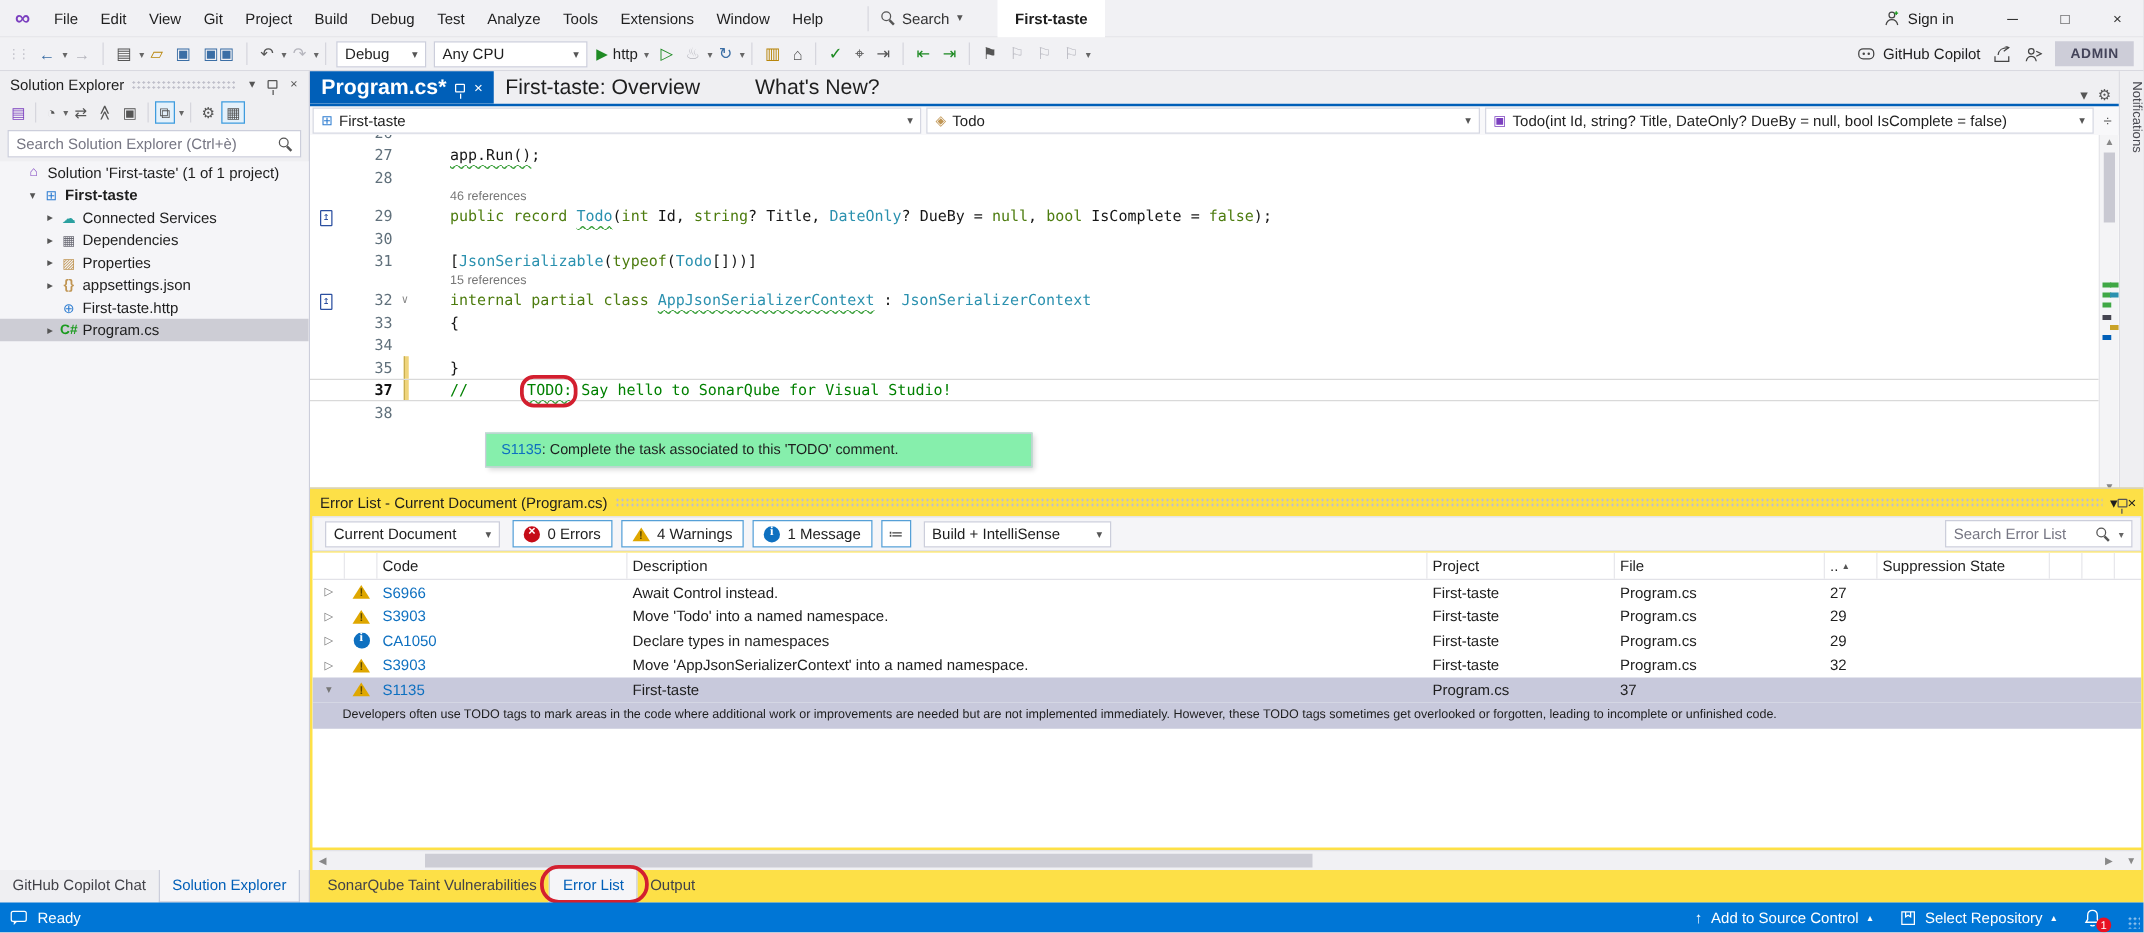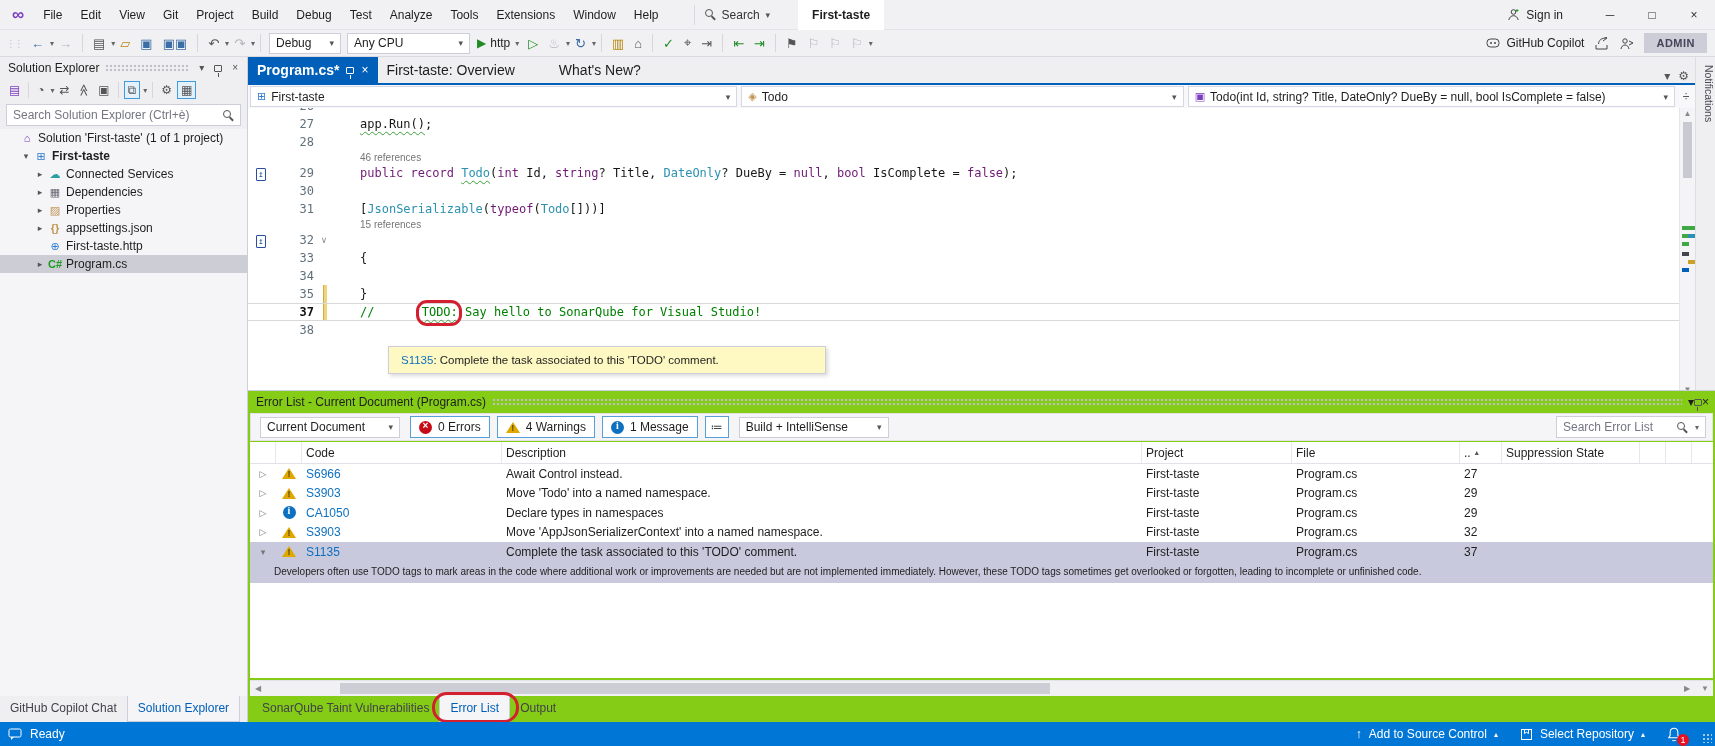--- a/index.html
+++ b/index.html
@@ -67,21 +67,21 @@
   .tool-tab.active { background:#F5F5F8; border:1px solid #CCCEDB; border-top:none; color:#005FB8; }
 
   
   .right-area { position:absolute; left:248px; top:57px; right:0; bottom:24px; background:#EFEFF2; }
   .notif-strip { position:absolute; right:0; top:0; width:20px; height:340px; background:#EFEFF2; border-left:1px solid #DDDDE3; color:#4a4a52; font-size:10.5px; writing-mode:vertical-rl; padding-top:8px; text-align:left; }
   .doc-tabs { position:absolute; left:0; top:0; right:20px; height:26px; display:flex; align-items:flex-end; }
   .doc-tab { height:26px; display:flex; align-items:center; padding:0 9px; gap:7px; color:#1e1e1e; }
   .doc-tab.active { background:#005FB8; color:#fff; }
   .doc-tab.active .pin-ico, .doc-tab.active .pin-ico::after { border-color:#fff; background-color:transparent; }
   .doc-tab.active .pin-ico::after { background:#fff; }
-  .doc-tab .tx { font-size:14px; }
+  .doc-tab .tx { font-size:17px; }
   .doc-tab.active .tx { font-weight:bold; }
   .doc-tab.offset { margin-left:26px; }
   .dt-right { margin-left:auto; display:flex; align-items:center; gap:8px; padding-right:6px; color:#555; }
   .navbar { position:absolute; left:0; top:26px; right:20px; height:25px; background:#F8F8FA; border-top:2px solid #005FB8; display:flex; align-items:center; }
   .nav-dd { flex:1; height:21px; margin:1px 2px; background:#fff; border:1px solid #D5D7E2; display:flex; align-items:center; padding:0 6px; gap:5px; white-space:nowrap; overflow:hidden; }
   .nav-dd .caret { margin-left:auto; font-size:9px; color:#555; }
   .nav-ico { font-size:11px; }
   .split-btn { width:18px; text-align:center; color:#555; font-size:12px; }
 
   
@@ -92,25 +92,25 @@
   .lens-row .pad { width:112px; flex:none; }
   .c-margin { width:26px; flex:none; text-align:center; }
   .mi { display:inline-block; font-size:9px; line-height:11px; color:#2B4FA0; border:1px solid #2B4FA0; padding:0 1px; border-radius:1px; }
   .c-num { width:40px; flex:none; text-align:right; color:#60707B; font-family:"DejaVu Sans Mono","Liberation Mono",monospace; }
   .code-row.current .c-num { color:#111; font-weight:bold; }
   .c-fold { width:20px; flex:none; text-align:center; position:relative; height:100%; }
   .foldchev { color:#888; font-size:9px; line-height:18px; }
   .changebar { position:absolute; left:9px; top:0; bottom:0; width:4px; background:#EFD47B; border-left:1px solid #C9AE4F; }
   .c-code { padding-left:26px; }
   .code-row.current { border-top:1px solid #D9D9D9; border-bottom:1px solid #D9D9D9; }
-  .seg-kw { color:#701a75; } .seg-ty { color:#2B91AF; } .seg-pl { color:#171717; } .seg-cm { color:#008000; }
+  .seg-kw { color:#4d7c0f; } .seg-ty { color:#2B91AF; } .seg-pl { color:#171717; } .seg-cm { color:#008000; }
   .sq { text-decoration:underline; text-decoration-style:wavy; text-decoration-color:#3CA03C; text-decoration-thickness:1px; text-underline-offset:3px; }
   .ring-todo { position:relative;margin-left:40px; }
   .ring-todo::after { content:""; position:absolute; left:-6px; right:-4px; top:-5px; bottom:-7px; border:3px solid #D31F2F; border-radius:11px; pointer-events:none; }
-  .tooltip { position:absolute; left:140px; top:238px; width:438px; height:28px; background:#fef9c3; border:1px solid #CCCEDB; box-shadow:2px 2px 4px rgba(0,0,0,0.15); display:flex; align-items:center; padding:0 12px; font-size:11.5px; color:#1e1e1e; }
+  .tooltip { position:absolute; left:140px; top:238px; width:438px; height:28px; background:#86efac; border:1px solid #CCCEDB; box-shadow:2px 2px 4px rgba(0,0,0,0.15); display:flex; align-items:center; padding:0 12px; font-size:11.5px; color:#1e1e1e; }
   .tooltip .rule { color:#0E70C0; }
   .v-scroll { position:absolute; right:0; top:0; bottom:0; width:16px; background:#F4F4F6; border-left:1px solid #E6E6EA; }
   .v-scroll .arr { position:absolute; left:0; right:0; text-align:center; font-size:8px; color:#888; }
   .v-scroll .thumb { position:absolute; left:3px; right:3px; top:14px; height:56px; background:#C9C9D2; }
   .mark { position:absolute; left:2px; width:7px; height:4px; }
   .mark.m2 { left:8px; }
 
   
   .ed-status { position:absolute; left:0; top:338px; right:20px; height:25px; background:#F1F1F4; border-top:1px solid #DDDDE3; display:flex; align-items:center; padding:0 6px; gap:4px; }
   .zoom-dd { width:62px; }
@@ -118,21 +118,21 @@
   .sev { width:14px; height:13px; position:relative; display:inline-block; flex:none; }
   .sev-error { background:#C50B17; border-radius:50%; width:13px; height:13px; }
   .sev-error::after { content:"×"; position:absolute; left:0; right:0; top:-1px; text-align:center; color:#fff; font-size:10px; font-weight:bold; }
   .sev-warning::before { content:""; position:absolute; left:0; top:1px; border-left:7px solid transparent; border-right:7px solid transparent; border-bottom:11px solid #DFA700; }
   .sev-warning::after { content:"!"; position:absolute; left:0; right:0; top:2px; text-align:center; font-size:9px; font-weight:bold; color:#5d4a00; }
   .sev-info { background:#0E70C0; border-radius:50%; width:13px; height:13px; }
   .sev-info::after { content:"i"; position:absolute; left:0; right:0; top:-1px; text-align:center; color:#fff; font-size:10px; font-weight:bold; font-family:"Liberation Serif",serif; }
   .ed-right { margin-left:auto; display:flex; gap:26px; padding-right:12px; color:#333; }
 
   
-  .error-panel { position:absolute; left:248px; top:390px; right:0; bottom:24px; background:#84cc16; border-top:1px solid #CCCEDB; }
+  .error-panel { position:absolute; left:248px; top:390px; right:0; bottom:24px; background:#fde047; border-top:1px solid #CCCEDB; }
   .ep-title { height:21px; display:flex; align-items:center; padding:0 6px 0 8px; }
   .ep-filter { margin:1px 2px; background:#F5F5F8; border:1px solid #E2E2E8; height:28px; display:flex; align-items:center; padding:0 6px; gap:7px; }
   .filter-btn { display:flex; align-items:center; gap:6px; border:1px solid #56A0D7; background:#fff; height:22px; padding:0 8px; }
   .icon-btn { border:1px solid #56A0D7; background:#fff; height:22px; width:24px; display:flex; align-items:center; justify-content:center; color:#444; }
   .search-box { margin-left:auto; width:150px; background:#fff; border:1px solid #CCCEDB; height:22px; display:flex; align-items:center; padding:0 6px; gap:6px; color:#767683; }
   .search-box .ph { flex:1; white-space:nowrap; overflow:hidden; }
   .etable { position:absolute; left:2px; right:2px; top:51px; bottom:44px; background:#fff; overflow:hidden; }
   .egrid { display:grid; grid-template-columns:26px 26px 200px 640px 150px 168px 42px 138px 26px 26px; align-items:center; }
   .ehead { height:22px; border-bottom:1px solid #E2E2E8; color:#1e1e1e; }
   .ehead > span { padding:0 4px; border-right:1px solid #E8E8EC; height:100%; display:flex; align-items:center; gap:4px; }
@@ -402,21 +402,21 @@
     <div class="code-area">
       <div class="code-scroll">
           <div class="code-row"><span class="c-margin"></span><span class="c-num">26</span><span class="c-fold"></span><span class="c-code"></span></div>
           <div class="code-row"><span class="c-margin"></span><span class="c-num">27</span><span class="c-fold"></span><span class="c-code"><span class="seg-pl sq">app.Run()</span><span class="seg-pl">;</span></span></div>
           <div class="code-row"><span class="c-margin"></span><span class="c-num">28</span><span class="c-fold"></span><span class="c-code"></span></div>
           <div class="lens-row"><span class="pad"></span><span>46 references</span></div>
           <div class="code-row"><span class="c-margin"><span class="mi">↥</span></span><span class="c-num">29</span><span class="c-fold"></span><span class="c-code"><span class="seg-kw">public record </span><span class="seg-ty sq">Todo</span><span class="seg-pl">(</span><span class="seg-kw">int</span><span class="seg-pl"> Id, </span><span class="seg-kw">string</span><span class="seg-pl">? Title, </span><span class="seg-ty">DateOnly</span><span class="seg-pl">? DueBy = </span><span class="seg-kw">null</span><span class="seg-pl">, </span><span class="seg-kw">bool</span><span class="seg-pl"> IsComplete = </span><span class="seg-kw">false</span><span class="seg-pl">);</span></span></div>
           <div class="code-row"><span class="c-margin"></span><span class="c-num">30</span><span class="c-fold"></span><span class="c-code"></span></div>
           <div class="code-row"><span class="c-margin"></span><span class="c-num">31</span><span class="c-fold"></span><span class="c-code"><span class="seg-pl">[</span><span class="seg-ty">JsonSerializable</span><span class="seg-pl">(</span><span class="seg-kw">typeof</span><span class="seg-pl">(</span><span class="seg-ty">Todo</span><span class="seg-pl">[]))]</span></span></div>
           <div class="lens-row"><span class="pad"></span><span>15 references</span></div>
-          <div class="code-row"><span class="c-margin"><span class="mi">↥</span></span><span class="c-num">32</span><span class="c-fold"><span class="foldchev">∨</span></span></div>
+          <div class="code-row"><span class="c-margin"><span class="mi">↥</span></span><span class="c-num">32</span><span class="c-fold"><span class="foldchev">∨</span></span><span class="c-code"><span class="seg-kw">internal partial class </span><span class="seg-ty sq">AppJsonSerializerContext</span><span class="seg-pl"> : </span><span class="seg-ty">JsonSerializerContext</span></span></div>
           <div class="code-row"><span class="c-margin"></span><span class="c-num">33</span><span class="c-fold"></span><span class="c-code"><span class="seg-pl">{</span></span></div>
           <div class="code-row"><span class="c-margin"></span><span class="c-num">34</span><span class="c-fold"></span><span class="c-code"></span></div>
           <div class="code-row"><span class="c-margin"></span><span class="c-num">35</span><span class="c-fold"><span class="changebar"></span></span><span class="c-code"><span class="seg-pl">}</span></span></div>
           <div class="code-row current"><span class="c-margin"></span><span class="c-num">37</span><span class="c-fold"><span class="changebar"></span></span><span class="c-code"><span class="seg-cm">// </span><span class="seg-cm sq ring-todo">TODO:</span><span class="seg-cm"> Say hello to SonarQube for Visual Studio!</span></span></div>
           <div class="code-row"><span class="c-margin"></span><span class="c-num">38</span><span class="c-fold"></span><span class="c-code"></span></div>
         </div>
       <div class="tooltip">
         <span><span class="rule">S1135</span><span>: Complete the task associated to this 'TODO' comment.</span></span>
       </div>
       <div class="v-scroll">
@@ -577,21 +577,20 @@
             <span></span>
             <span></span>
             <span></span>
           </div>
           <div class="egrid erow sel">
             <span class="exp">▾</span>
             <span class="sevc">
               <span class="sev sev-warning"></span>
             </span>
             <span class="code-link">S1135</span>
-            <span>Complete the task associated to this 'TODO' comment.</span>
             <span>First-taste</span>
             <span>Program.cs</span>
             <span>37</span>
             <span></span>
             <span></span>
             <span></span>
           </div>
           <div class="detail-row">Developers often use TODO tags to mark areas in the code where additional work or improvements are needed but are not implemented immediately. However, these TODO tags sometimes get overlooked or forgotten, leading to incomplete or unfinished code.</div>
         </div>
     </div>

